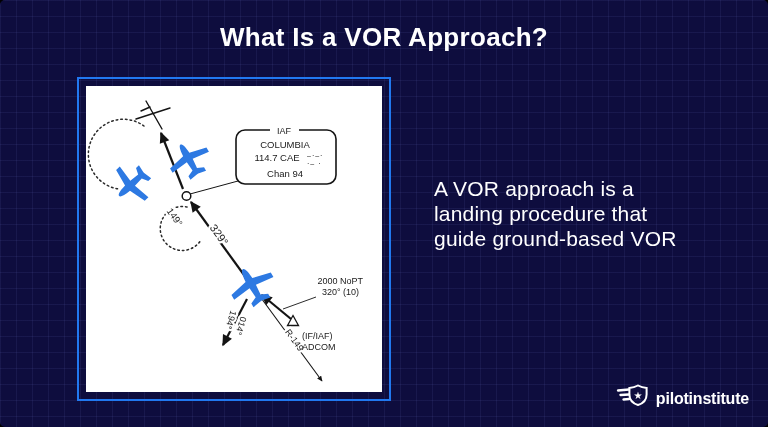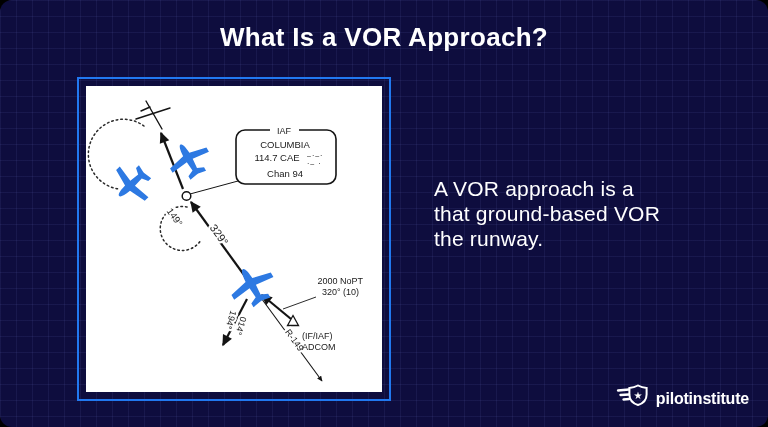--- a/index.html
+++ b/index.html
@@ -1,17 +1,17 @@
 <!DOCTYPE html>
 <html><head>
 <meta charset="utf-8">
 <style>
   html,body{margin:0;padding:0;background:#000;}
   .slide{
-    position:relative;width:768px;height:427px;border-radius:12px;overflow:hidden;
+    position:relative;width:768px;height:427px;border-radius:5px;overflow:hidden;
     background-color:#0e0d3e;
     background-image:
       linear-gradient(rgba(130,140,235,0.09) 1px, transparent 1px),
       linear-gradient(90deg, rgba(130,140,235,0.09) 1px, transparent 1px);
     background-size:16px 16px;
     font-family:"Liberation Sans", sans-serif;color:#fff;
   }
   .title{
     position:absolute;top:22px;left:0;width:100%;text-align:center;
     font-size:26px;font-weight:700;letter-spacing:0.3px;color:#fff;
@@ -100,22 +100,22 @@
         <text class="ct" font-size="9" text-anchor="end" x="277" y="198">2000 NoPT</text>
         <text class="ct" font-size="9" text-anchor="end" x="273" y="209">320° (10)</text>
         <text class="ct" font-size="9" x="216" y="253">(IF/IAF)</text>
         <text class="ct" font-size="9" x="216" y="264">ADCOM</text>
       </svg>
     </div>
   </div>
 
   <div class="desc">
     <div><b>A VOR approach</b><span> is a</span></div>
-    <div>that ground-based VOR</div>
-    <div>the runway.</div>
+    <div>landing procedure that</div>
+    <div>guide ground-based VOR</div>
   </div>
 
   <div class="logo">
     <svg width="34" height="24" viewBox="0 0 34 24">
       <g stroke="#fff" stroke-width="2.4" stroke-linecap="round">
         <line x1="2" y1="7.5" x2="13" y2="6.5"></line>
         <line x1="4.5" y1="12" x2="13" y2="11.5"></line>
         <line x1="7.5" y1="16.5" x2="13" y2="16"></line>
       </g>
       <path d="M22,2.5 C25,4.2 27.8,4.8 30.6,4.9 L30.6,11.5 C30.6,16.8 27.2,20.4 22,22 C16.8,20.4 13.4,16.8 13.4,11.5 L13.4,4.9 C16.2,4.8 19,4.2 22,2.5 Z" fill="none" stroke="#fff" stroke-width="2"></path>

